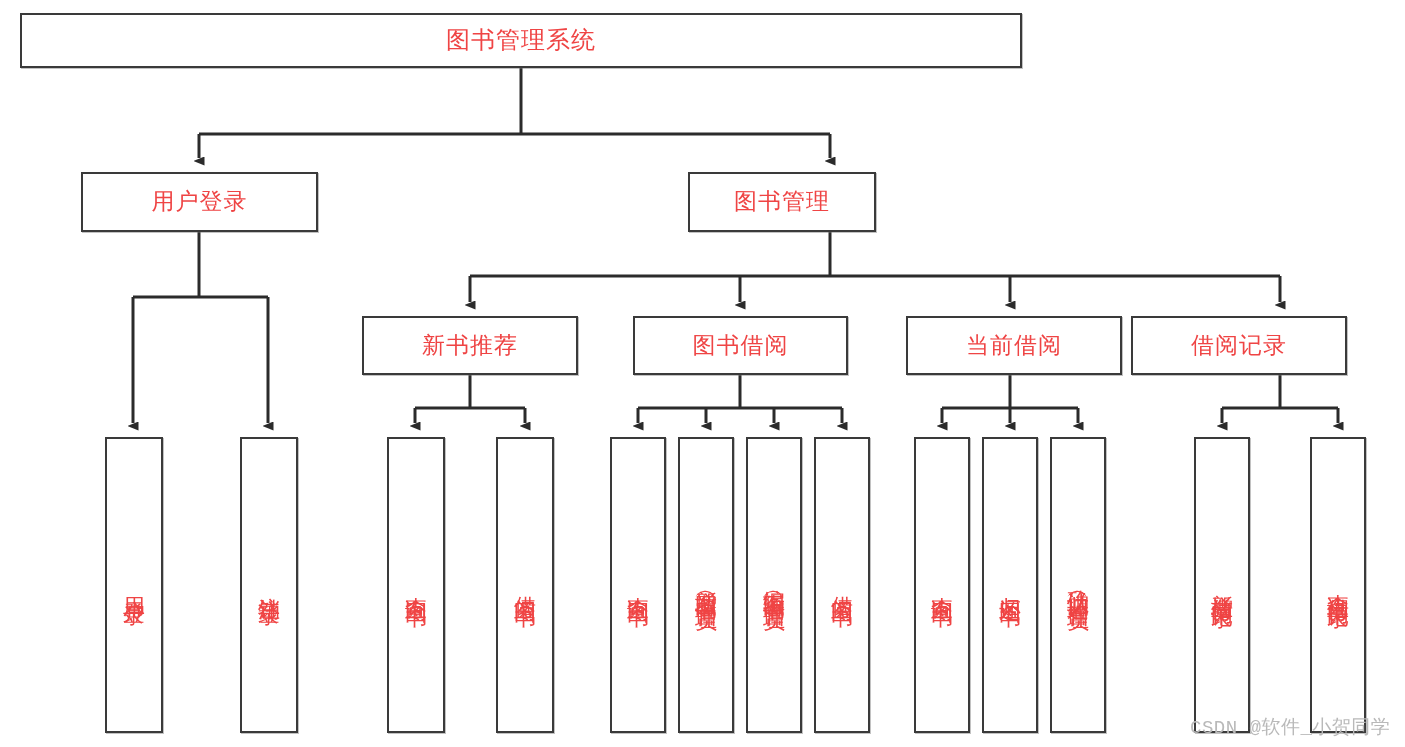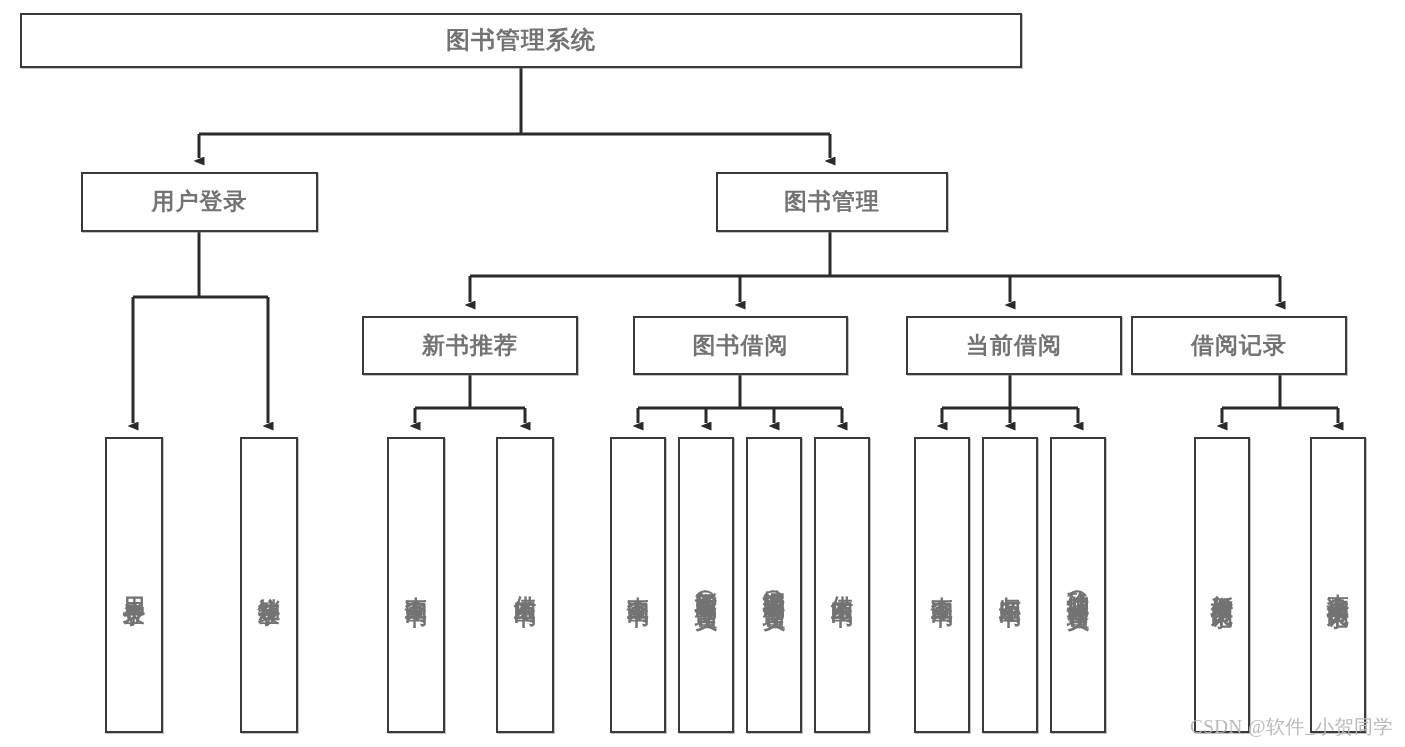--- a/index.html
+++ b/index.html
@@ -31,23 +31,23 @@
     position: absolute;
     box-sizing: border-box;
     background: #ffffff;
     border: 2.5px solid #3a3a3a;
     display: flex;
     align-items: center;
     justify-content: center;
     box-shadow: 1px 1px 0 0 rgba(120,120,120,0.45);
   }
   .node .label {
-    font-weight: 700;
+    font-weight: 400;
     letter-spacing: 1px;
-    color: #737373;
+    color: #ef4444;
     text-align: center;
     line-height: 1.18;
     white-space: nowrap;
   }
   
   .node.h .label {
     font-size: 23px;
   }
   .node.root .label {
     font-size: 24px;
@@ -65,21 +65,21 @@
     line-height: 1;
     white-space: normal;
     max-height: 275px;
   }
   .watermark {
     position: absolute;
     font-size: 19px;
     color: #b9b9b9;
     letter-spacing: 0.5px;
     white-space: nowrap;
-    font-family: Liberation Serif, serif;
+    font-family: Liberation Mono, monospace;
   }
 </style>
 </head>
 <body>
 
 <div id="diagram">
 
   <svg id="edges" viewBox="0 0 1405 747" width="1405" height="747" xmlns="http://www.w3.org/2000/svg">
     <defs>
       <marker id="arrow" markerWidth="9" markerHeight="11" refX="1.5" refY="5.5" orient="auto" markerUnits="userSpaceOnUse">
@@ -136,21 +136,21 @@
   </svg>
 
   <div class="node h root" style="left:20px; top:13px; width:1002px; height:55px;">
     <span class="label">图书管理系统</span>
   </div>
 
   <div class="node h" style="left:81px; top:172px; width:237px; height:60px;">
     <span class="label">用户登录</span>
   </div>
 
-  <div class="node h" style="left:716px; top:172px; width:232px; height:60px;">
+  <div class="node h" style="left:688px; top:172px; width:188px; height:60px;">
     <span class="label">图书管理</span>
   </div>
 
   <div class="node h" style="left:633px; top:316px; width:215px; height:59px;">
     <span class="label">图书借阅</span>
   </div>
 
   <div class="node h" style="left:362px; top:316px; width:216px; height:59px;">
     <span class="label">新书推荐</span>
   </div>

